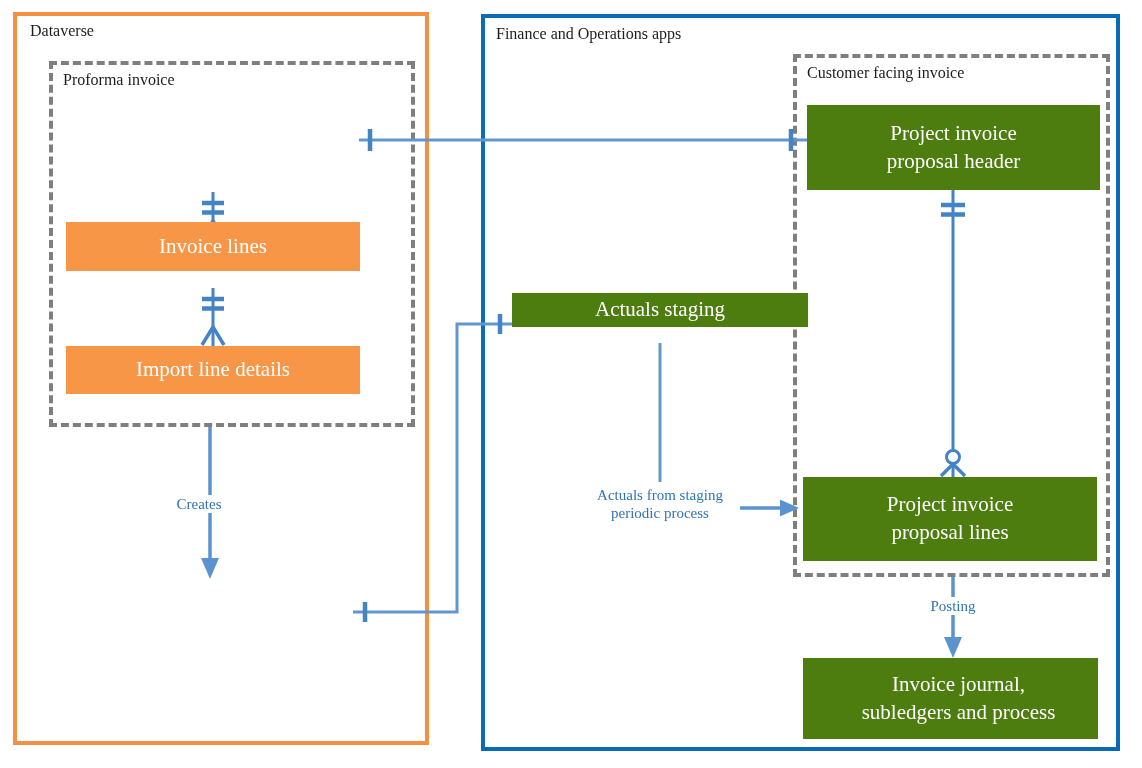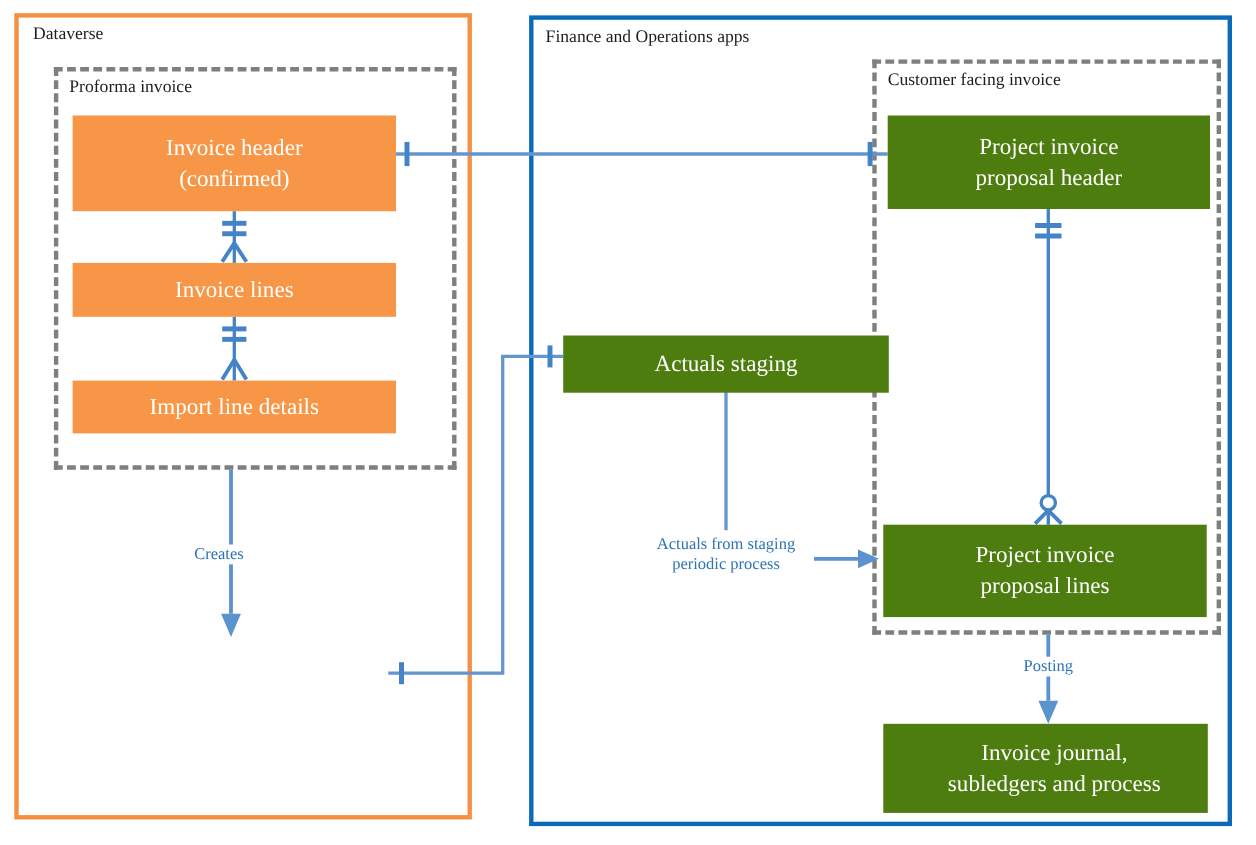--- a/index.html
+++ b/index.html
@@ -122,40 +122,36 @@
       <circle cx="953" cy="457" r="6.5" fill="#ffffff" stroke="#4383C6" stroke-width="3"></circle>
       <path d="M953 464 L941 476 M953 464 L965 476" stroke="#4383C6" stroke-width="3.5" fill="none"></path>
     </g>
 
     <g>
       <path d="M953 577 V637" stroke="#5B93CE" stroke-width="3.5" fill="none"></path>
       <polygon points="944,637 962,637 953,658" fill="#5B93CE"></polygon>
     </g>
   </svg>
 
-  <div class="abs node orange" style="left:66px; top:105px; width:294px; height:87px;">
-    <span>Invoice header</span>
-    <span>(confirmed)</span>
-  </div>
 
-  <div class="abs node orange" style="left:66px; top:239px; width:294px; height:49px;">
+  <div class="abs node orange" style="left:66px; top:222px; width:294px; height:49px;">
     <span>Invoice lines</span>
   </div>
 
   <div class="abs node orange" style="left:66px; top:346px; width:294px; height:48px;">
     <span>Import line details</span>
   </div>
 
 
   <div class="abs node blue" style="left:807px; top:105px; width:293px; height:85px;">
     <span>Project invoice</span>
     <span>proposal header</span>
   </div>
 
-  <div class="abs node blue" style="left:512px; top:293px; width:296px; height:52px;margin-top:12px;">
+  <div class="abs node blue" style="left:512px; top:293px; width:296px; height:34px;">
     <span>Actuals staging</span>
   </div>
 
   <div class="abs node blue" style="left:803px; top:477px; width:294px; height:84px;">
     <span>Project invoice</span>
     <span>proposal lines</span>
   </div>
 
   <div class="abs node blue" style="left:803px; top:658px; width:295px; height:81px;padding-left:16px;">
     <span>Invoice journal,</span>

